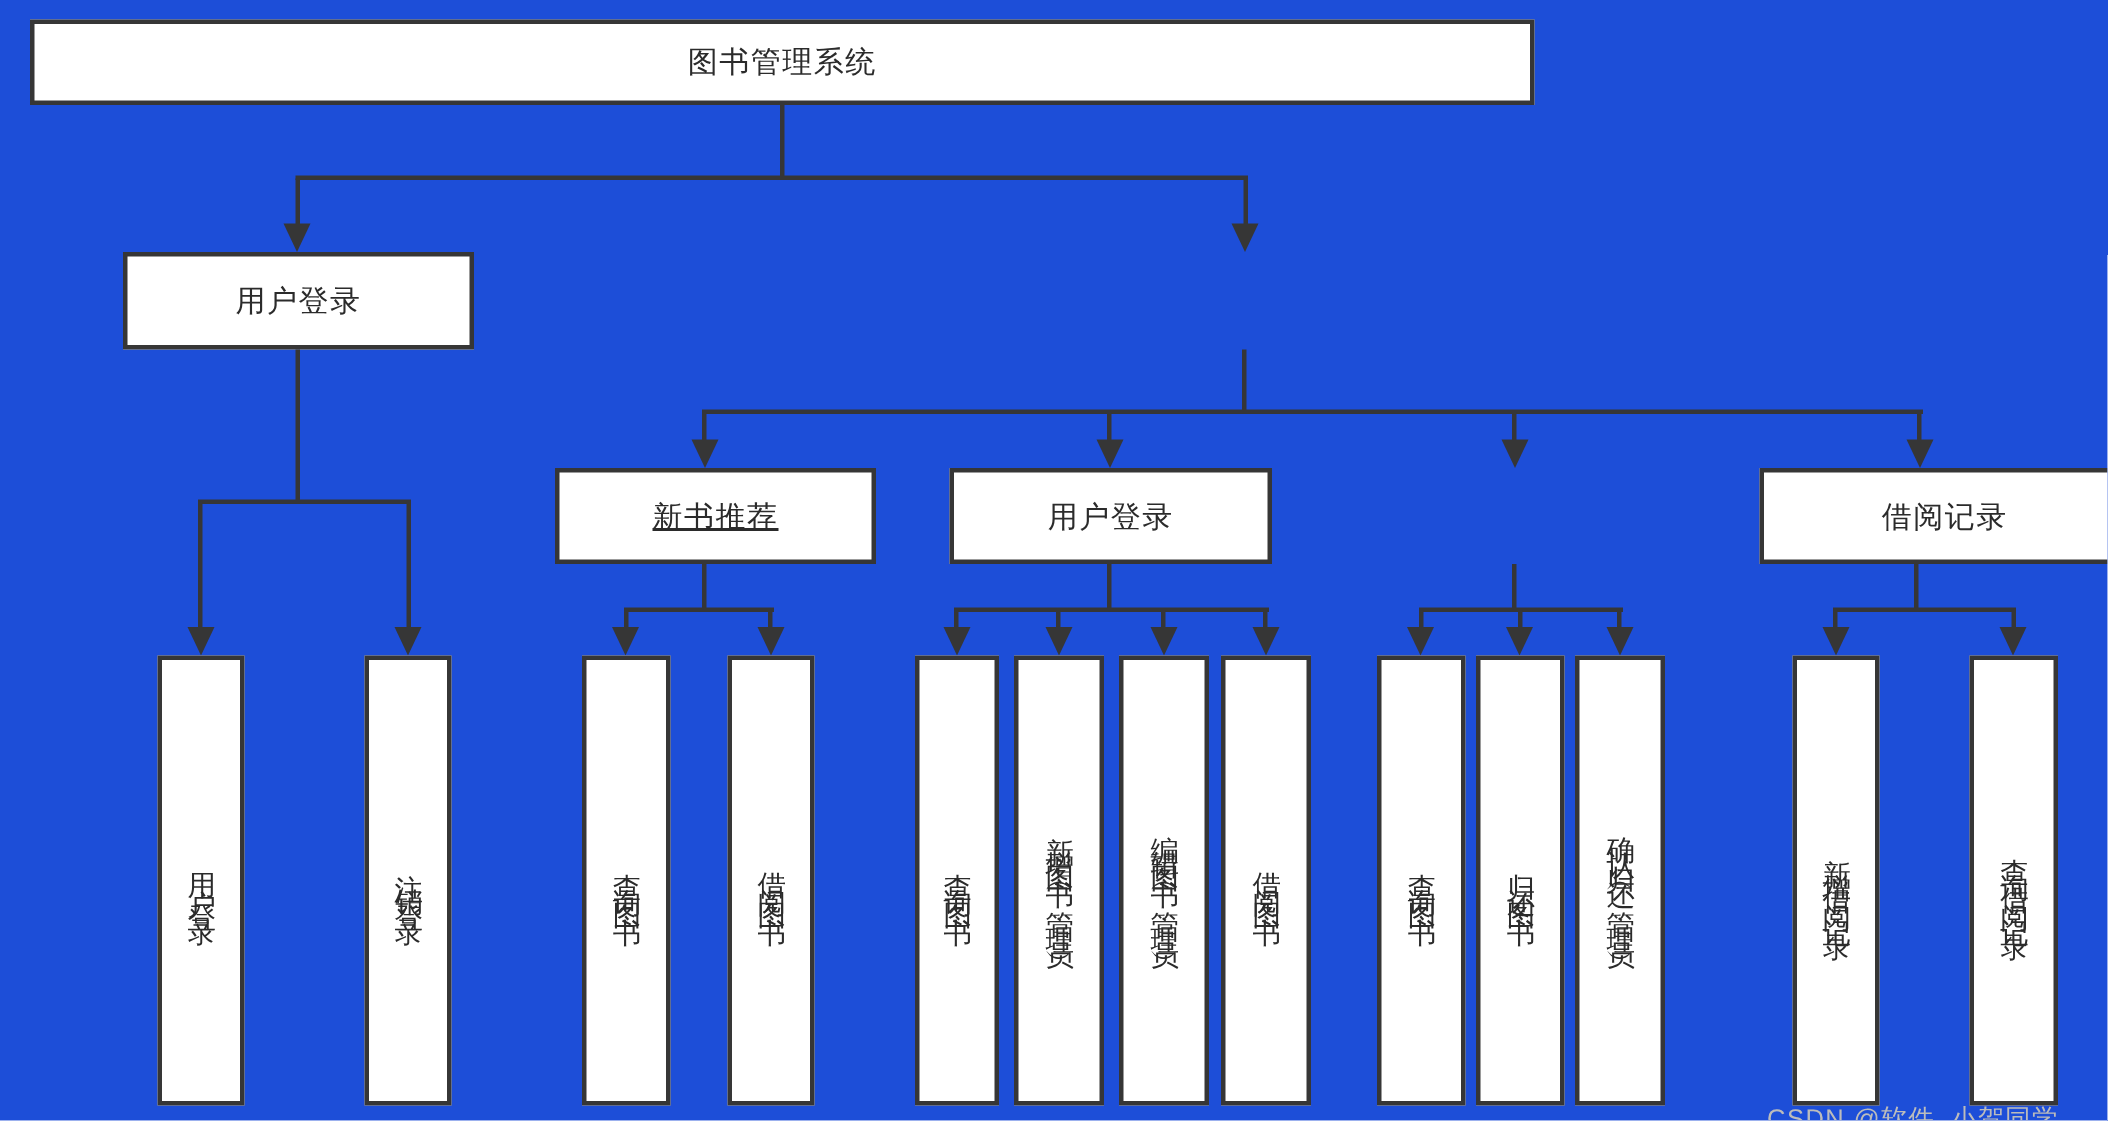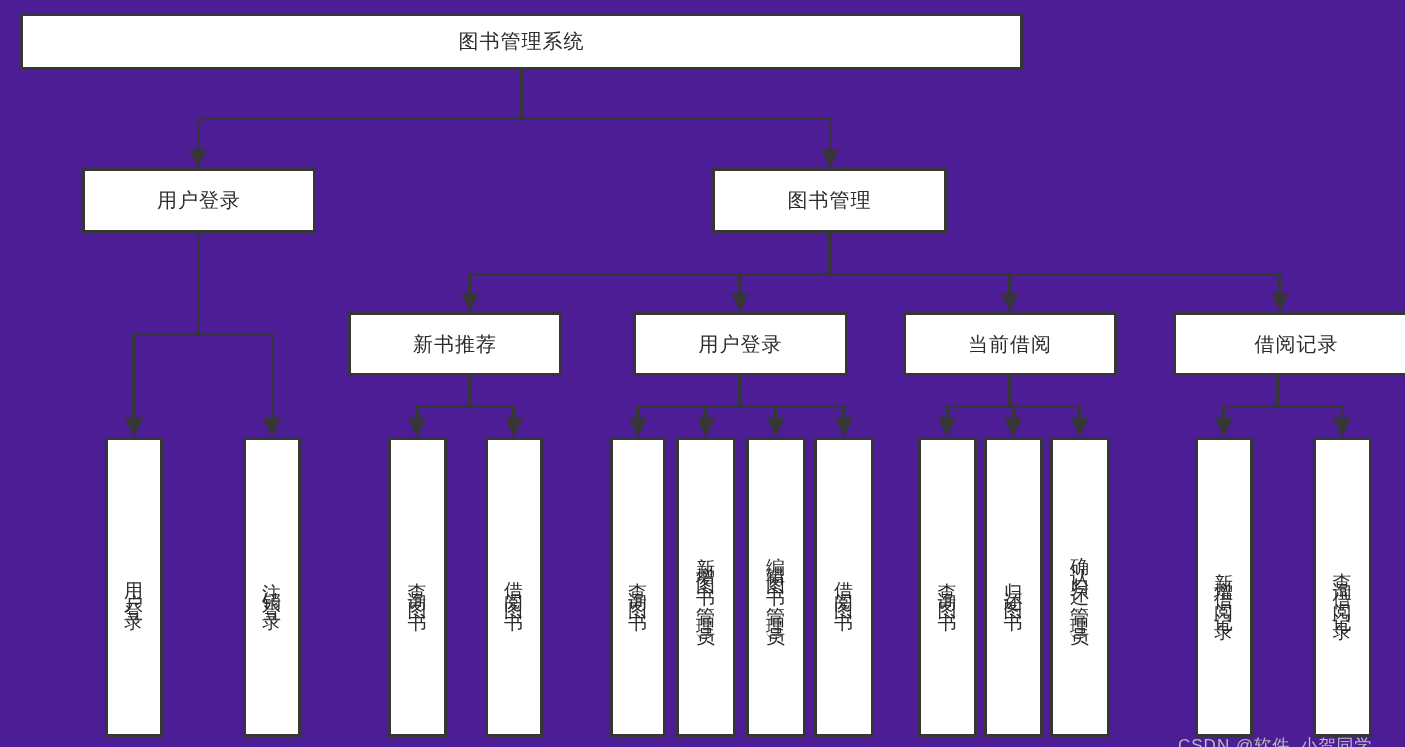--- a/index.html
+++ b/index.html
@@ -1,17 +1,17 @@
 <!DOCTYPE html>
 <html><head>
 <meta charset="utf-8">
 <style>
   html,body { margin:0; padding:0; background:#ffffff; }
   #canvas {
-    position:relative; width:1405px; height:747px; background:#4c1d95;
+    position:relative; width:1405px; height:747px; background:#1d4ed8;
     font-family:"Liberation Sans","DejaVu Sans",sans-serif; overflow:hidden;
   }
   .box {
     position:absolute; box-sizing:border-box; border:3px solid #363636;
     background:#ffffff; display:flex; align-items:center; justify-content:center;
     color:#2b2b2b; font-size:20px; letter-spacing:1px; white-space:nowrap;
   }
   .vbox {
     position:absolute; box-sizing:border-box; border:3px solid #363636;
     background:#ffffff; display:flex; align-items:center; justify-content:center;
@@ -43,50 +43,44 @@
   <div class="line" style="left:520px; top:70px; width:3px; height:49px;"></div>
   <div class="line" style="left:197px; top:117px; width:635px; height:3px;"></div>
   <div class="line" style="left:197px; top:119px; width:3px; height:32px;"></div>
   <div class="line" style="left:829px; top:119px; width:3px; height:32px;"></div>
   <div class="arrow" style="left:189px; top:149px;"></div>
   <div class="arrow" style="left:821px; top:149px;"></div>
 
   <div class="box" style="left:82px; top:168px; width:234px; height:65px;">
     <span>用户登录</span>
   </div>
-  <div class="box" style="left:712px; top:168px; width:235px; height:65px;">
-    <span>图书管理</span>
-  </div>
 
   <div class="line" style="left:197px; top:233px; width:3px; height:103px;"></div>
   <div class="line" style="left:132px; top:333px; width:142px; height:3px;"></div>
   <div class="line" style="left:132px; top:335px; width:3px; height:85px;"></div>
   <div class="line" style="left:271px; top:335px; width:3px; height:85px;"></div>
   <div class="arrow" style="left:125px; top:418px;"></div>
   <div class="arrow" style="left:263px; top:418px;"></div>
 
   <div class="line" style="left:828px; top:233px; width:3px; height:43px;"></div>
   <div class="line" style="left:468px; top:273px; width:814px; height:3px;"></div>
   <div class="line" style="left:468px; top:275px; width:3px; height:20px;"></div>
   <div class="line" style="left:738px; top:275px; width:3px; height:20px;"></div>
   <div class="line" style="left:1008px; top:275px; width:3px; height:20px;"></div>
   <div class="line" style="left:1278px; top:275px; width:3px; height:20px;"></div>
   <div class="arrow" style="left:461px; top:293px;"></div>
   <div class="arrow" style="left:731px; top:293px;"></div>
   <div class="arrow" style="left:1001px; top:293px;"></div>
   <div class="arrow" style="left:1271px; top:293px;"></div>
 
-  <div class="box" style="left:348px; top:312px; width:214px; height:64px;">
+  <div class="box" style="left:370px; top:312px; width:214px; height:64px;text-decoration:underline;">
     <span>新书推荐</span>
   </div>
   <div class="box" style="left:633px; top:312px; width:215px; height:64px;">
     <span>用户登录</span>
-  </div>
-  <div class="box" style="left:903px; top:312px; width:214px; height:64px;">
-    <span>当前借阅</span>
   </div>
   <div class="box" style="left:1173px; top:312px; width:247px; height:64px;">
     <span>借阅记录</span>
   </div>
 
   <div class="line" style="left:468px; top:376px; width:3px; height:31px;"></div>
   <div class="line" style="left:416px; top:405px; width:100px; height:3px;"></div>
   <div class="line" style="left:416px; top:407px; width:3px; height:14px;"></div>
   <div class="line" style="left:512px; top:407px; width:3px; height:14px;"></div>
   <div class="arrow" style="left:408px; top:418px;"></div>

